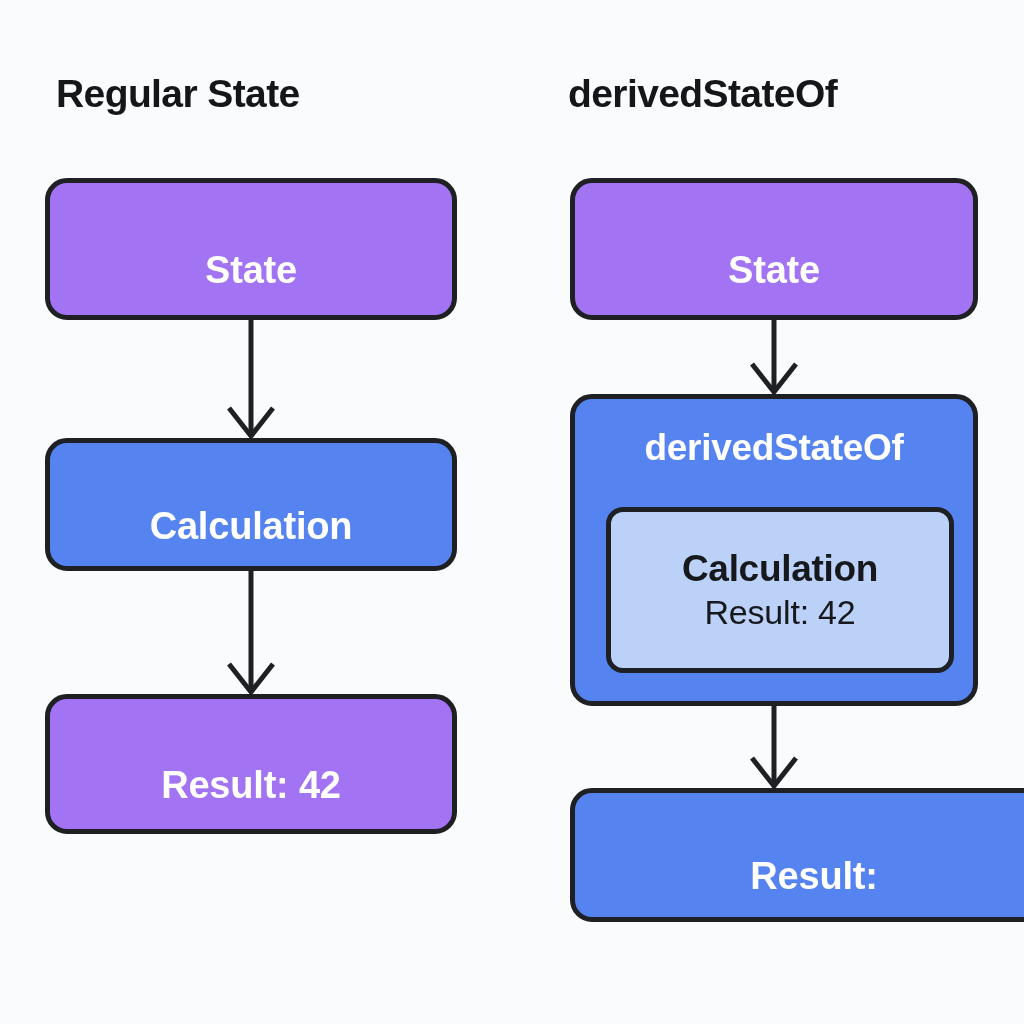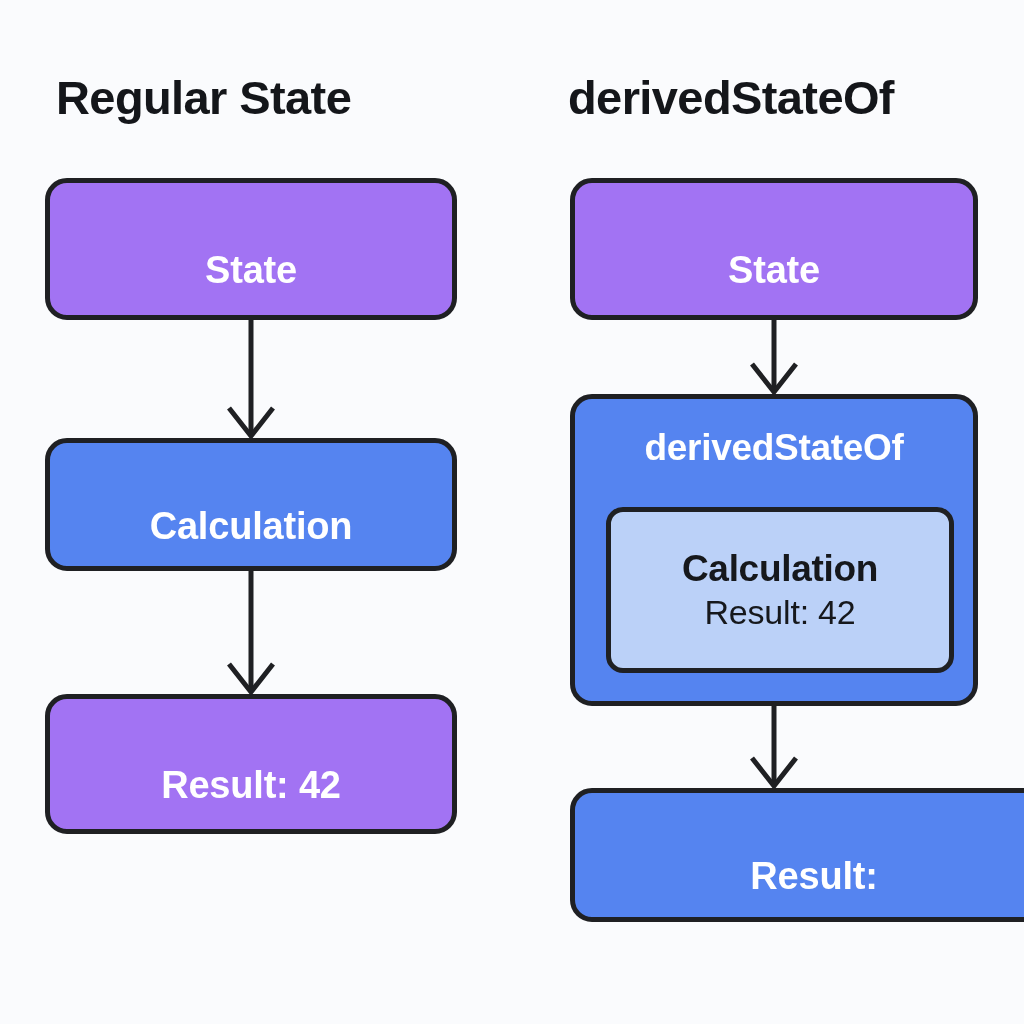--- a/index.html
+++ b/index.html
@@ -19,21 +19,21 @@
     position: absolute;
     left: 0;
     top: 0;
     width: 1024px;
     height: 1024px;
   }
 
   
   .col-title {
     position: absolute;
-    font-size: 47px;
+    font-size: 39px;
     font-weight: 700;
     color: #14161a;
     letter-spacing: -0.6px;
     white-space: nowrap;
     line-height: 1;
   }
   #title-left  { left: 56px;  top: 74px; }
   #title-right { left: 568px; top: 74px; }
 
   

